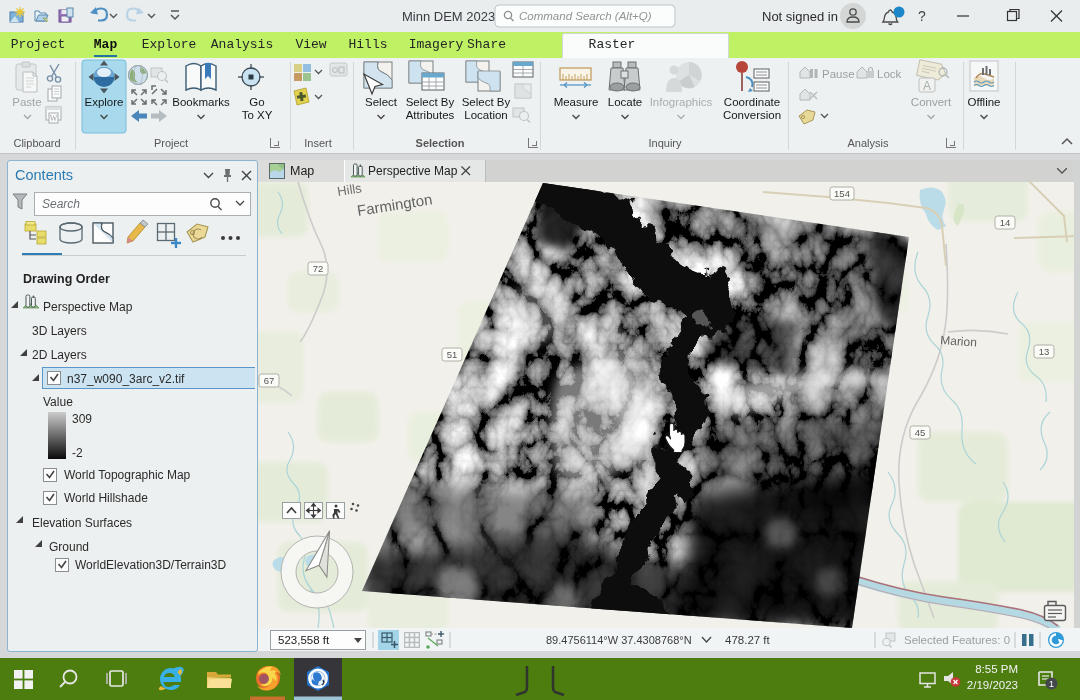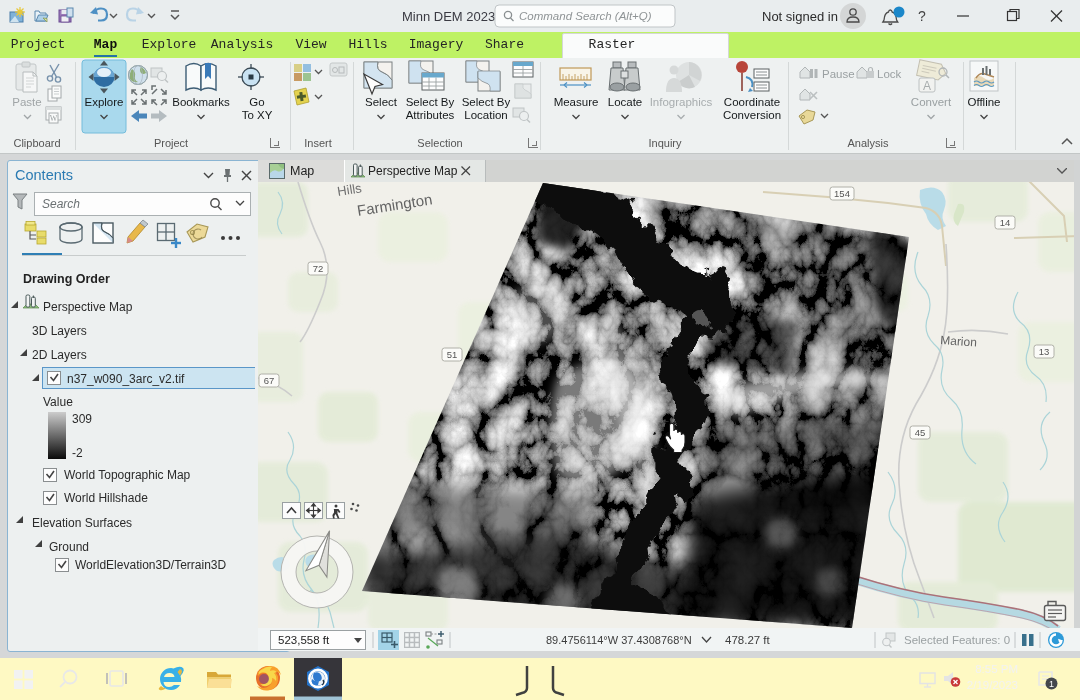--- a/index.html
+++ b/index.html
@@ -7,24 +7,24 @@
  font-family:"Liberation Sans",sans-serif;-webkit-font-smoothing:antialiased;}
 .abs{position:absolute;}
 #titlebar{left:0;top:0;width:1080px;height:32px;background:#e9edee;}
 #tabrow{left:0;top:32px;width:1080px;height:26px;background:#bef264;font-family:Liberation Mono, monospace;}
 #ribbon{left:0;top:58px;width:1080px;height:95px;background:#eef1f1;border-bottom:1px solid #c3c7c7;}
 .rtab{position:absolute;top:0;height:26px;line-height:26px;font-size:13px;color:#252525;text-align:center;}
 .gsep{position:absolute;top:4px;height:88px;width:1px;background:#d4d8d8;}
 .glabel{position:absolute;top:79px;height:13px;font-size:11px;color:#555;text-align:center;width:120px;}
 .launch{position:absolute;top:80px;width:9px;height:9px;border:1px solid #777;border-top:none;border-right:none;}
 .launch:after{content:"";position:absolute;right:1px;bottom:1px;width:4px;height:4px;border-right:1.5px solid #777;border-bottom:1.5px solid #777;}
-#contents{left:7px;top:160px;width:249px;height:490px;background:#edf0f0;border:1px solid #8ab4d2;border-radius:3px;padding-left:32px;}
+#contents{left:7px;top:160px;width:249px;height:490px;background:#edf0f0;border:1px solid #8ab4d2;border-radius:3px;}
 #mtabbar{left:258px;top:160px;width:822px;height:22px;background:#d2d3d1;}
 #statusbar{left:258px;top:628px;width:822px;height:23px;background:#f1f4f4;font-size:11.5px;color:#3c3c3c;}
-#taskbar{left:0;top:658px;width:1080px;height:42px;background:#fef9c3;text-align:right;}
+#taskbar{left:0;top:658px;width:1080px;height:42px;background:#4d7c0f;text-align:right;}
 </style>
 </head>
 <body>
 
 <div id="titlebar" class="abs">
   <svg class="abs" style="left:0;top:0" width="1080" height="32">
 
     <g transform="translate(10,9)">
       <rect x="0" y="3" width="13" height="10" fill="#7fb2d9" stroke="#4a7da8" stroke-width="1"></rect>
       <path d="M0,13 L5,7 L9,13 Z" fill="#cfe3ef"></path>
@@ -100,38 +100,38 @@
 </div>
 
 <div id="tabrow" class="abs">
   <div class="rtab" style="left:8px;width:60px;">Project</div>
   <div class="rtab" style="left:83px;width:45px;font-weight:bold;color:#0f0f0f;">Map<div style="position:absolute;left:11px;right:11px;bottom:1px;height:2.5px;background:#2473a5;"></div></div>
   <div class="rtab" style="left:139px;width:60px;">Explore</div>
   <div class="rtab" style="left:207px;width:70px;">Analysis</div>
   <div class="rtab" style="left:286px;width:50px;">View</div>
   <div class="rtab" style="left:344px;width:48px;">Hills</div>
   <div class="rtab" style="left:400px;width:72px;">Imagery</div>
-  <div class="rtab" style="left:477px;width:55px;">Share</div>
+  <div class="rtab" style="left:459px;width:55px;">Share</div>
   <div style="position:absolute;left:562px;top:1px;width:165px;height:25px;background:#fafbfb;border:1px solid #d4d7d7;border-radius:2px;"></div>
   <div class="rtab" style="left:567px;width:90px;">Raster Layer</div>
   <div class="rtab" style="left:666px;width:60px;margin-top:19px;">Data</div>
 </div>
 
 <div id="ribbon" class="abs">
   <div class="gsep" style="left:75px;"></div>
   <div class="gsep" style="left:290px;"></div>
   <div class="gsep" style="left:353px;"></div>
   <div class="gsep" style="left:540px;"></div>
   <div class="gsep" style="left:788px;"></div>
   <div class="gsep" style="left:963px;"></div>
   <div class="gsep" style="left:1015px;"></div>
   <div class="glabel" style="left:-23px;">Clipboard</div>
   <div class="glabel" style="left:111px;">Project</div>
   <div class="glabel" style="left:258px;">Insert</div>
-  <div class="glabel" style="left:380px;">Selection</div>
+  <div class="glabel" style="left:380px;font-weight:bold;">Selection</div>
   <div class="glabel" style="left:605px;">Inquiry</div>
   <div class="glabel" style="left:808px;">Analysis</div>
   <div class="launch" style="left:270px;"></div>
   <div class="launch" style="left:528px;"></div>
   <div class="launch" style="left:946px;"></div>
   <svg class="abs" style="left:0;top:0" width="1080" height="94" id="ribsvg">
 
     <g opacity="0.65">
       <rect x="16" y="6" width="20" height="26" rx="2" fill="#e3e5e5" stroke="#aab0b2"></rect>
       <rect x="22" y="4" width="8" height="5" rx="1" fill="#d0d4d4" stroke="#aab0b2"></rect>

